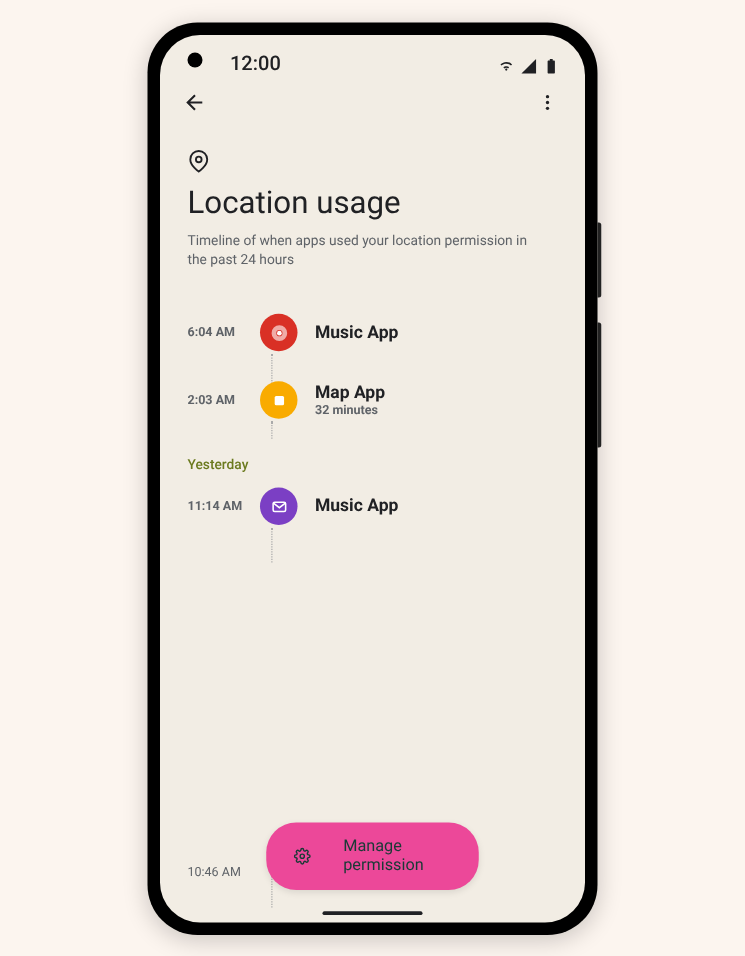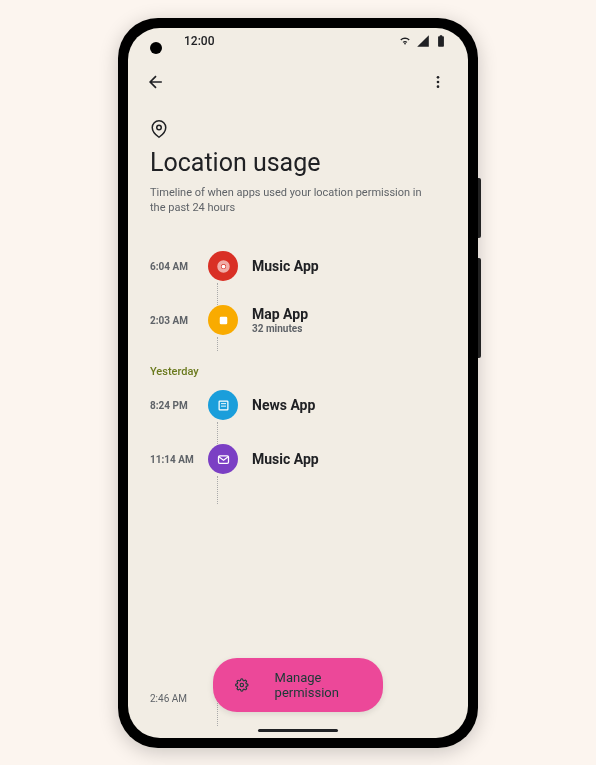--- a/index.html
+++ b/index.html
@@ -38,23 +38,23 @@
       width: 12px;
       height: 12px;
       background: #000;
       border-radius: 50%;
       z-index: 10;
     }
     .status-bar {
       height: 32px;
       display: flex;
       justify-content: space-between;
-      align-items: flex-start;
+      align-items: flex-end;
       padding: 6px 20px 0 56px;
-      font-size: 12px;
+      font-size: 16px;
       font-weight: 500;
       color: #202124;
     }
     .status-right { display: flex; gap: 4px; align-items: center; }
     .status-right svg { width: 14px; height: 14px; }
     .top-bar {
       display: flex;
       justify-content: space-between;
       align-items: center;
       padding: 10px 18px;
@@ -235,50 +235,37 @@
             </svg>
         </span>
         <div class="app-info">
           <span class="app-name">Map App</span>
           <span class="app-sub">32 minutes</span>
         </div>
       </div>
 
       <div class="section-label">Yesterday</div>
 
-      <div class="timeline-item">
-        <span class="item-time">8:24 PM</span>
-        <span class="app-icon" style="background:#1a9edb">
-          <svg viewBox="0 0 24 24" fill="#fff">
-              <rect x="5" y="5" width="14" height="14" rx="1" fill="none" stroke="#fff" stroke-width="2"></rect>
-              <line x1="8" y1="9" x2="16" y2="9" stroke="#fff" stroke-width="1.5"></line>
-              <line x1="8" y1="13" x2="16" y2="13" stroke="#fff" stroke-width="1.5"></line>
-            </svg>
-        </span>
-        <div class="app-info">
-          <span class="app-name">News App</span>
-        </div>
-      </div>
 
 
       <div class="timeline-item">
         <span class="item-time">11:14 AM</span>
         <span class="app-icon" style="background:#7b3fc4">
           <svg viewBox="0 0 24 24" fill="none" stroke="#fff" stroke-width="2">
               <rect x="4" y="6" width="16" height="12" rx="2"></rect>
               <polyline points="4,7 12,13 20,7"></polyline>
             </svg>
         </span>
         <div class="app-info">
           <span class="app-name">Music App</span>
         </div>
       </div>
     </div>
 
-    <span class="partial-time">2:46 AM</span>
+    <span class="partial-time">10:46 AM</span>
     <span class="partial-line"></span>
 
     <div class="manage-btn">
       <svg width="18" height="18" viewBox="0 0 24 24" fill="none" stroke="#1a3a36" stroke-width="2">
           <circle cx="12" cy="12" r="3"></circle>
           <path d="M19.4 15a1.65 1.65 0 00.33 1.82l.06.06a2 2 0 01-2.83 2.83l-.06-.06a1.65 1.65 0 00-1.82-.33 1.65 1.65 0 00-1 1.51V21a2 2 0 01-4 0v-.09A1.65 1.65 0 009 19.4a1.65 1.65 0 00-1.82.33l-.06.06a2 2 0 01-2.83-2.83l.06-.06a1.65 1.65 0 00.33-1.82 1.65 1.65 0 00-1.51-1H3a2 2 0 010-4h.09A1.65 1.65 0 004.6 9a1.65 1.65 0 00-.33-1.82l-.06-.06a2 2 0 012.83-2.83l.06.06a1.65 1.65 0 001.82.33H9a1.65 1.65 0 001-1.51V3a2 2 0 014 0v.09a1.65 1.65 0 001 1.51 1.65 1.65 0 001.82-.33l.06-.06a2 2 0 012.83 2.83l-.06.06a1.65 1.65 0 00-.33 1.82V9a1.65 1.65 0 001.51 1H21a2 2 0 010 4h-.09a1.65 1.65 0 00-1.51 1z"></path>
         </svg>
       <span>Manage permission</span>
     </div>
 

